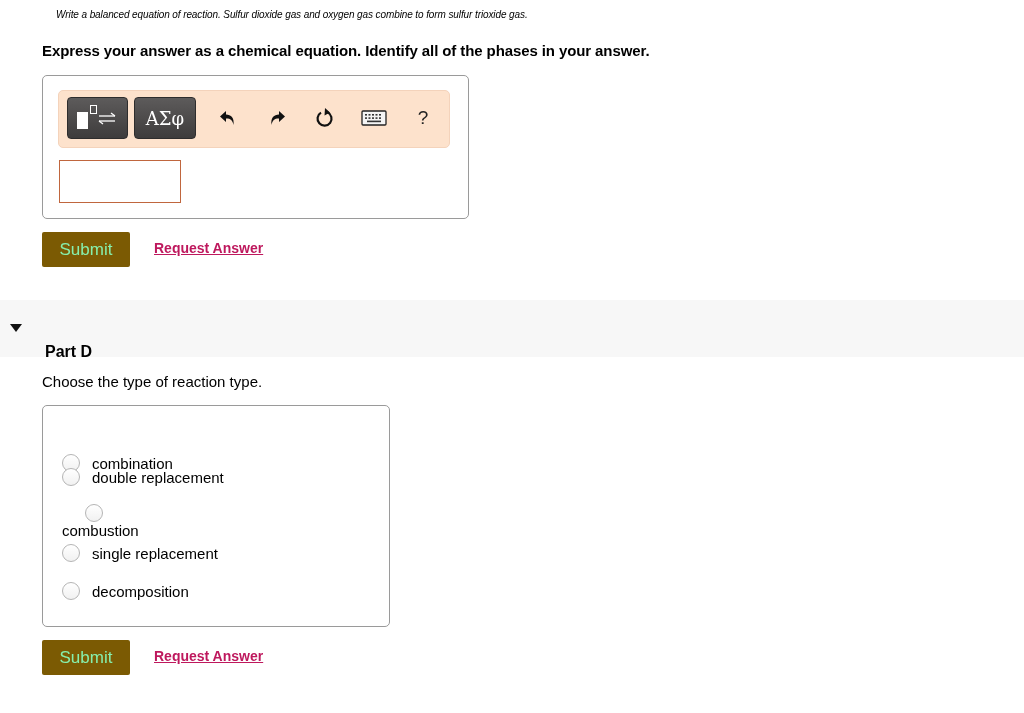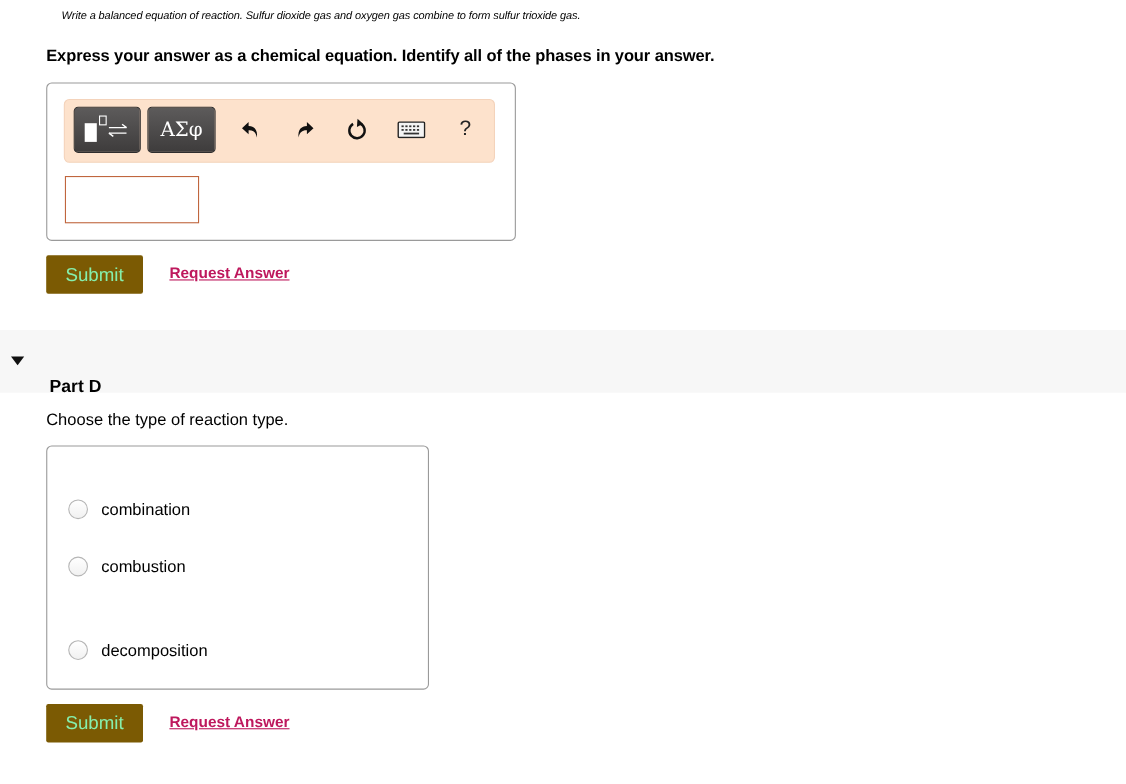--- a/index.html
+++ b/index.html
@@ -114,23 +114,31 @@
   <div class="part-title">Part D</div>
 </div>
 
 <div class="prompt">Choose the type of reaction type.</div>
 
 <div class="choices-box">
   <label class="choice" style="top:22px;margin-top:24px;">
     <span class="radio"></span>
     <span class="choice-label">combination</span>
   </label>
-  <label class="choice" style="top:98px;">
+  <label class="choice" style="top:60px;">
+    <span class="radio"></span>
+    <span class="choice-label">double replacement</span>
+  </label>
+  <label class="choice" style="top:98px;flex-direction:column;">
     <span class="radio"></span>
     <span class="choice-label">combustion</span>
+  </label>
+  <label class="choice" style="top:136px;">
+    <span class="radio"></span>
+    <span class="choice-label">single replacement</span>
   </label>
   <label class="choice" style="top:174px;">
     <span class="radio"></span>
     <span class="choice-label">decomposition</span>
   </label>
 </div>
 
 <button class="btn-submit" style="left:42px; top:640px;">Submit</button>
 <a class="link-request" style="left:154px; top:648px;">Request Answer</a>
 

